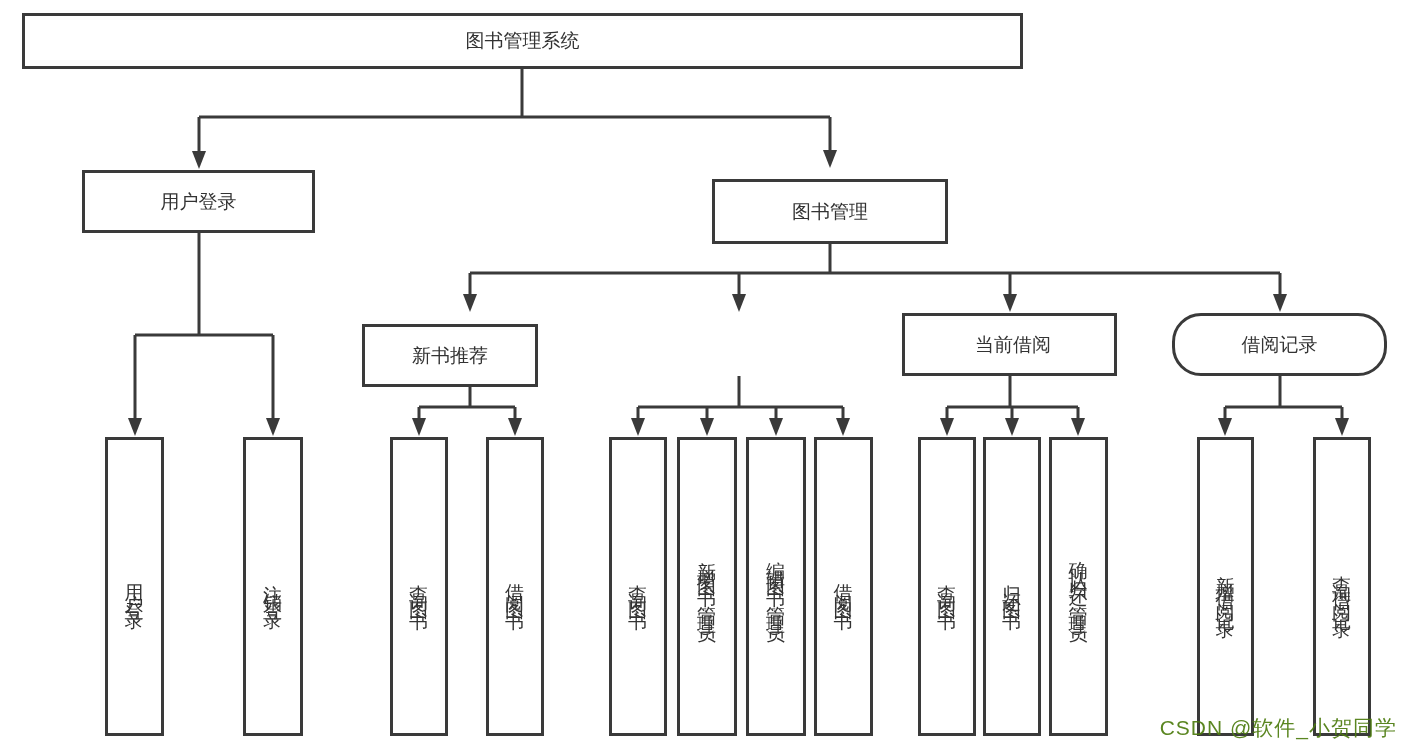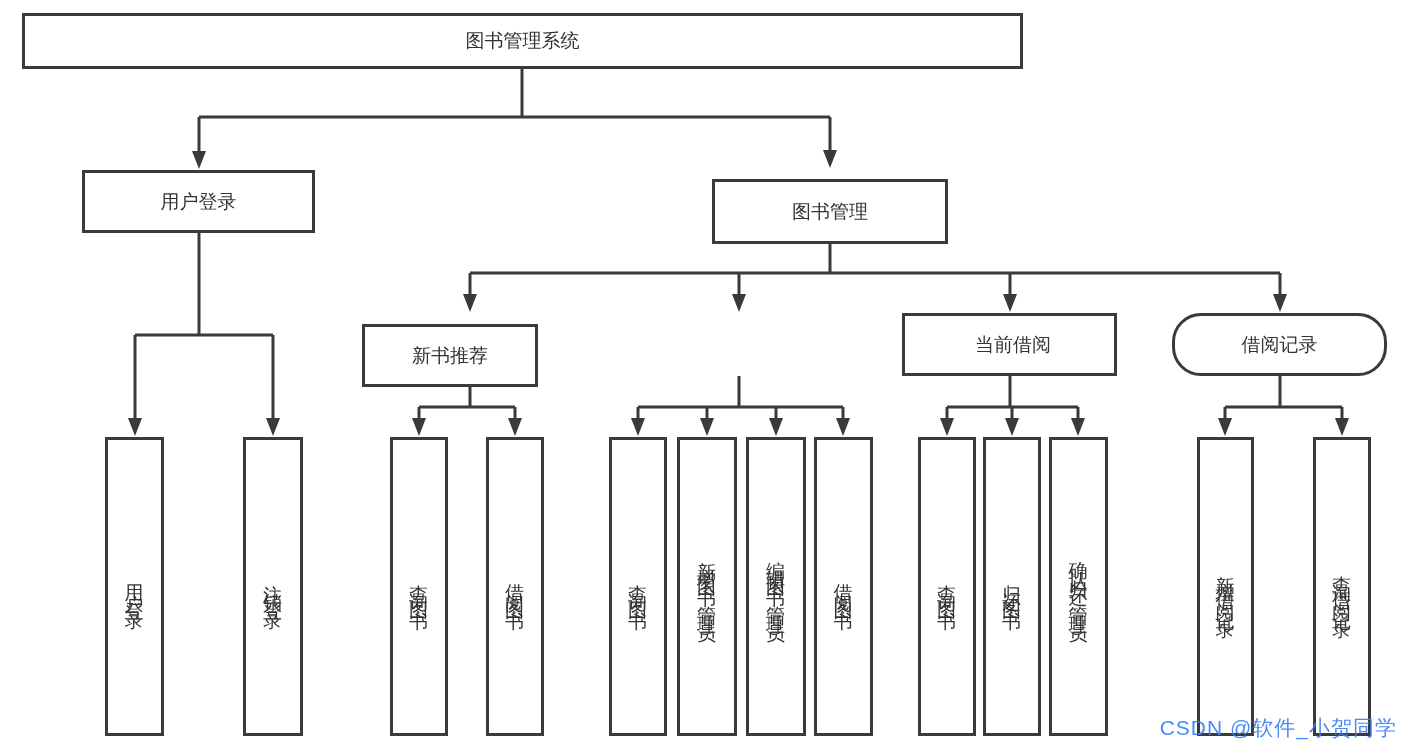--- a/index.html
+++ b/index.html
@@ -36,21 +36,21 @@
     line-height: 1;
     font-size: 19px;
     white-space: pre;
   }
   #watermark {
     position: absolute;
     right: 8px;
     bottom: 5px;
     z-index: 3;
     font-size: 21px;
-    color: #3b82f6;
+    color: #4d7c0f;
     opacity: 0.92;
     letter-spacing: 1px;
   }
 </style>
 </head>
 <body>
 
 <div id="stage">
 
   <svg class="wires" width="1405" height="747" viewBox="0 0 1405 747">

